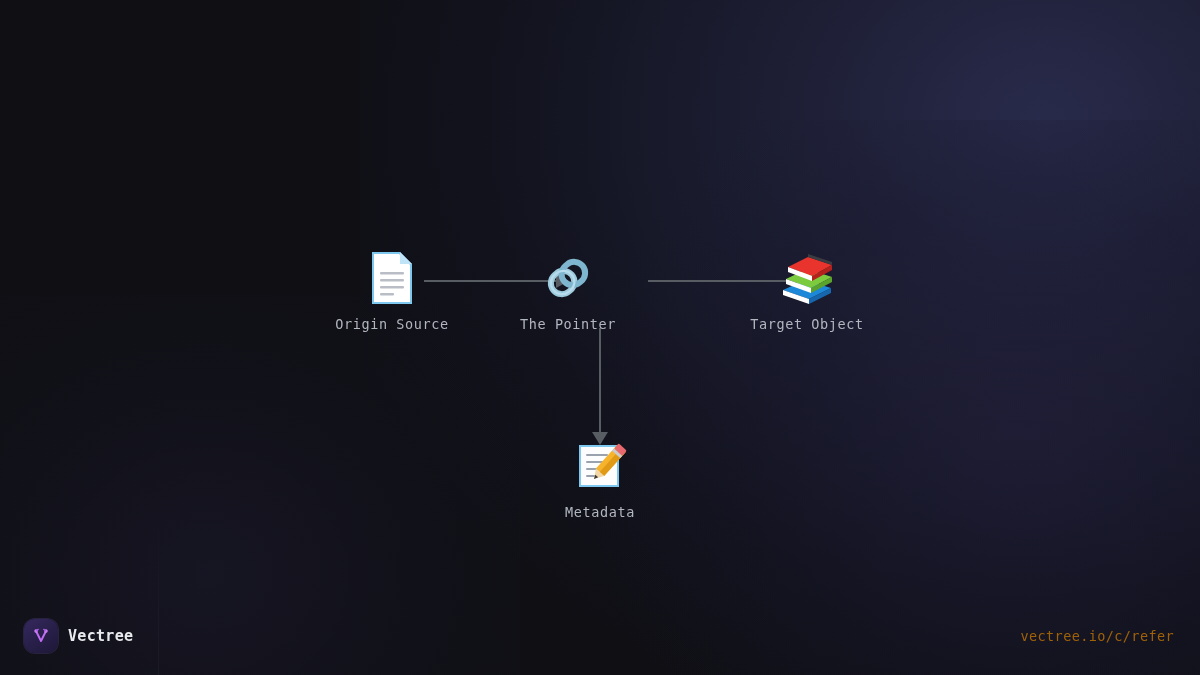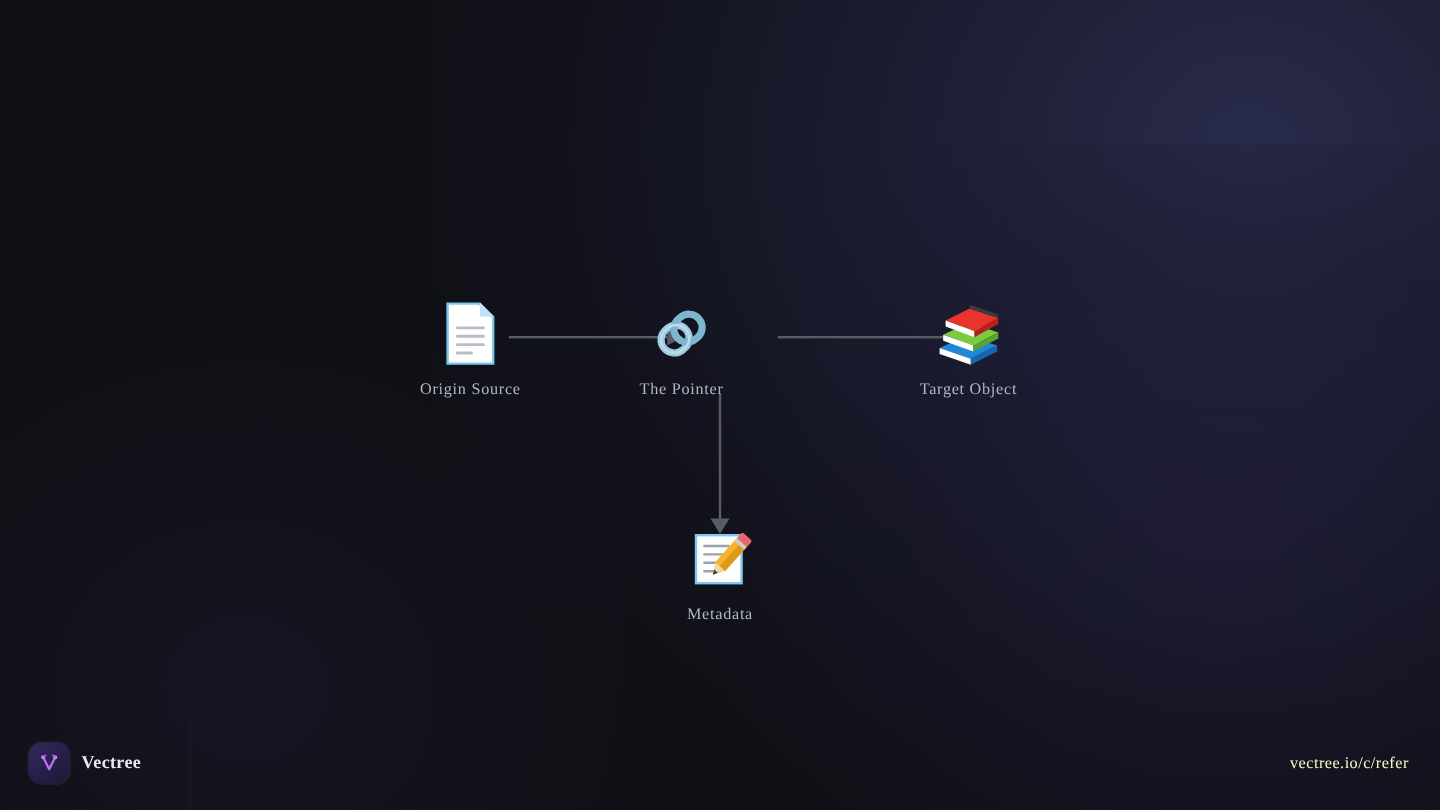--- a/index.html
+++ b/index.html
@@ -9,21 +9,20 @@
     background:#0f0f14;
     font-family:"DejaVu Sans Mono", monospace;
     overflow:hidden;
   }
 
   #stage {
     position:relative;
     width:1200px; height:675px;
     background:#0f0f14;
     overflow:hidden;
-    font-family:Liberation Serif, serif;
   }
 
   
   .glow-tr {
     position:absolute;
     right:-260px; top:-300px;
     width:1100px; height:1000px;
     background:radial-gradient(ellipse at 62% 42%,
         rgba(42,44,78,0.95) 0%,
         rgba(32,34,60,0.70) 32%,
@@ -131,21 +130,21 @@
     text-align:center;
   }
   #page-title {
     margin-top:9px;
     font-size:39px; font-weight:bold; color:#ffffff;
     letter-spacing:0.5px; line-height:1;
   }
   #site-url {
     position:absolute;
     right:26px; bottom:31px;
-    font-size:13.5px; color:#fef9c3; letter-spacing:0.4px;
+    font-size:13.5px; color:#a16207; letter-spacing:0.4px;
   }
 </style>
 </head>
 <body>
 
 <div id="stage">
 
   <div class="glow-tr"></div>
   <div class="glow-mr"></div>
   <div class="glow-bl"></div>

